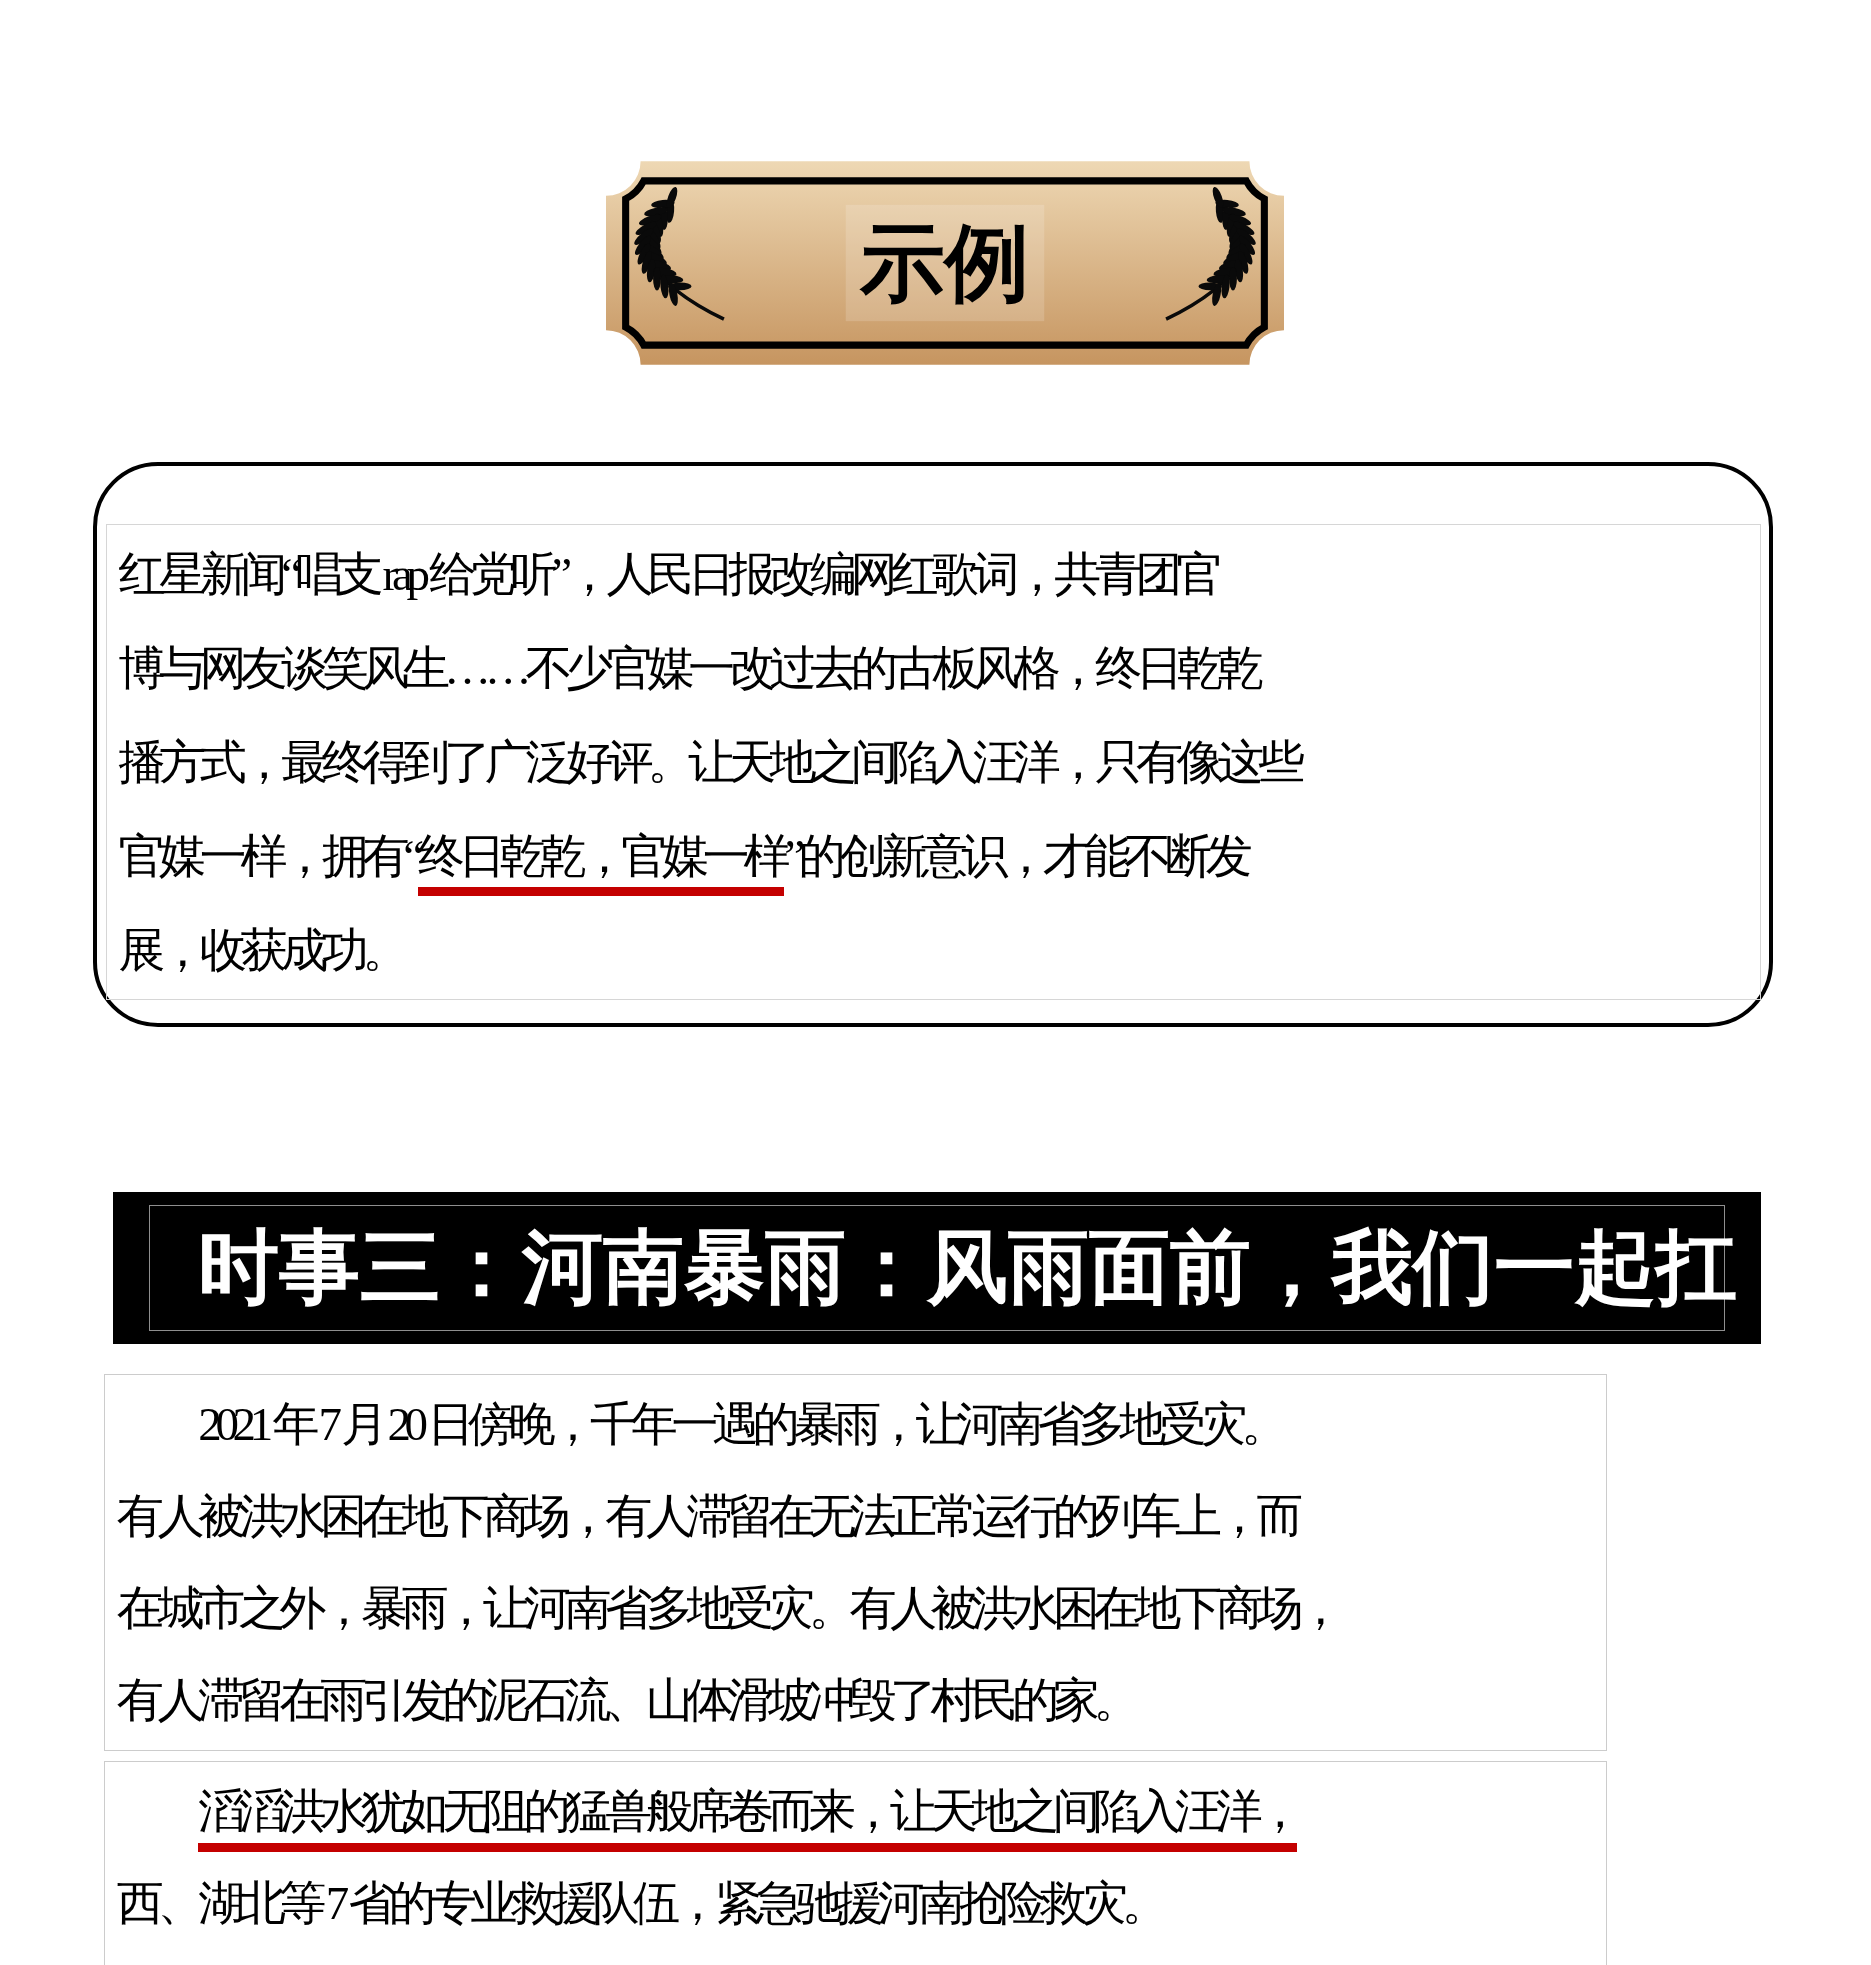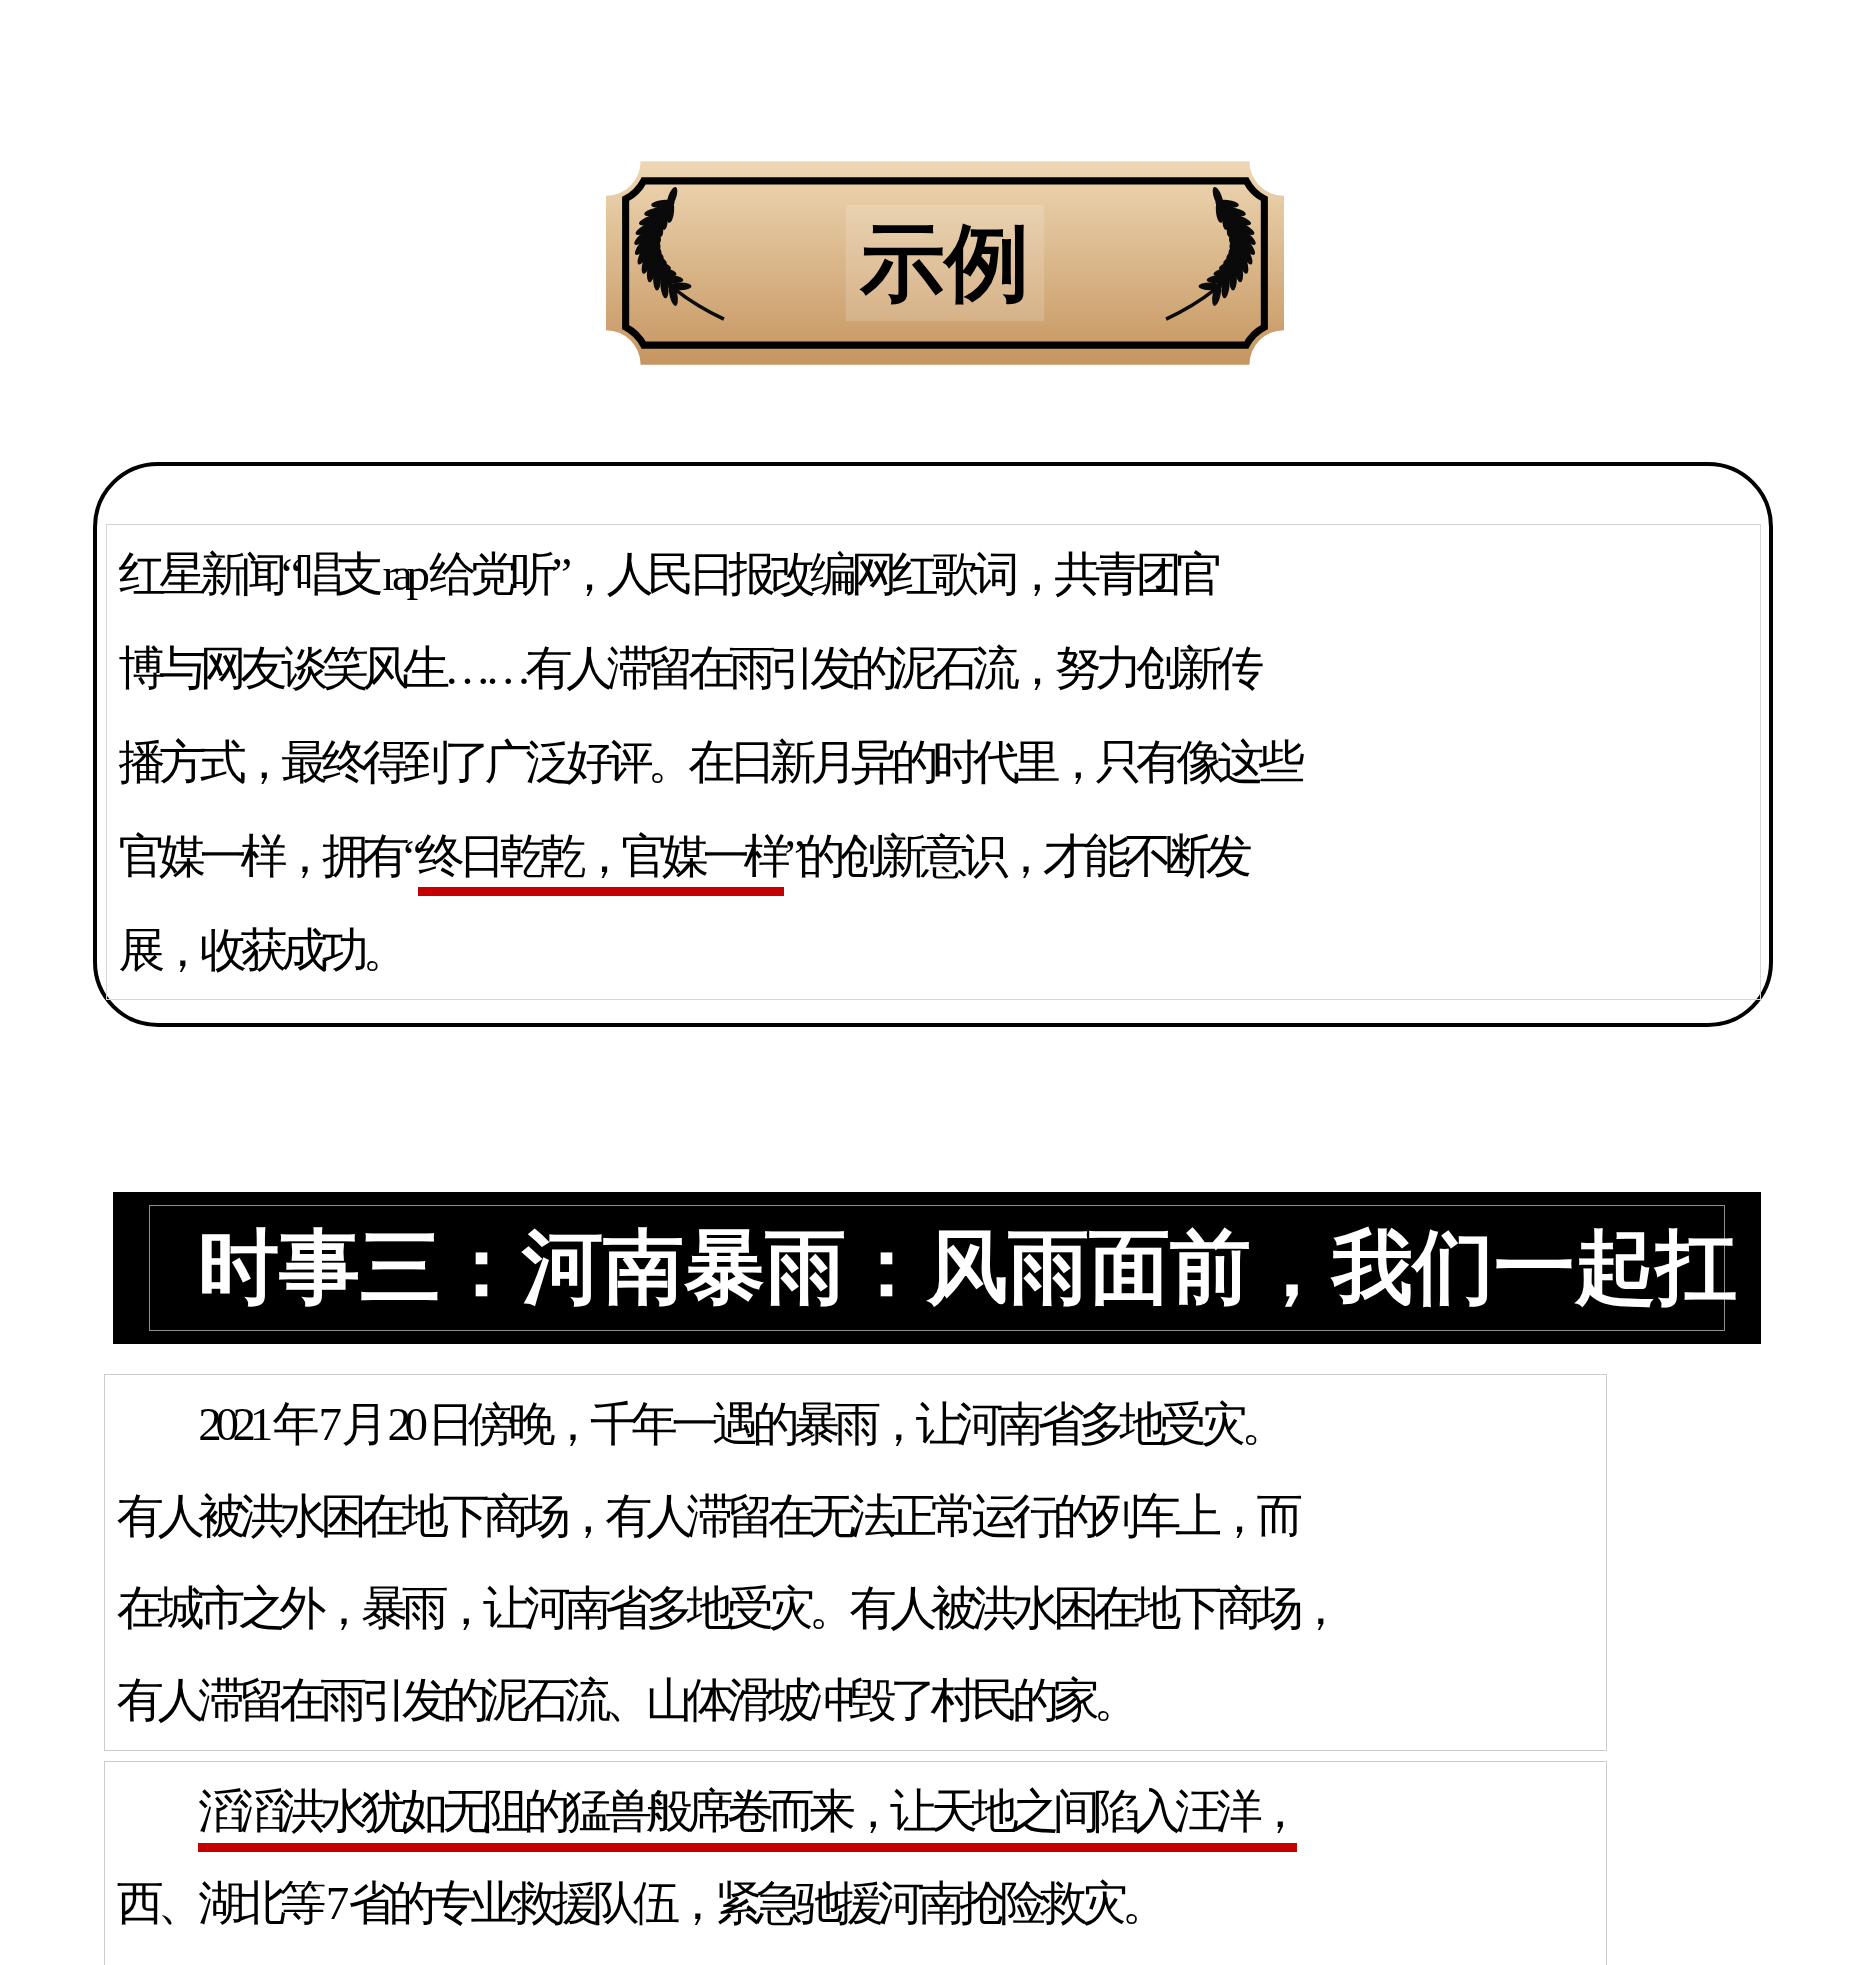--- a/index.html
+++ b/index.html
@@ -106,22 +106,22 @@
           <ellipse cx="171.41841531143675" cy="338.86087776624555" rx="30" ry="10" fill="#0a0a0a" transform="rotate(78.72597213786902 171.41841531143675 338.86087776624555)"></ellipse>
           <ellipse cx="168" cy="92" rx="28" ry="10" fill="#0a0a0a" transform="rotate(-70 168 92)"></ellipse>
         </g>
       <text class="badge-label-text" x="862" y="334" font-size="215" text-anchor="middle" fill="#000">示例</text>
     </svg>
   </div>
 
   <div id="example-box">
     <div id="example-inner">
         <div class="tline"><span>红星新闻“唱支 rap 给党听”，人民日报改编网红歌词，共青团官</span></div>
-        <div class="tline"><span>博与网友谈笑风生……有人滞留在雨引发的泥石流，努力创新传</span></div>
-        <div class="tline"><span>播方式，最终得到了广泛好评。在日新月异的时代里，只有像这些</span></div>
+        <div class="tline"><span>博与网友谈笑风生……不少官媒一改过去的古板风格，终日乾乾</span></div>
+        <div class="tline"><span>播方式，最终得到了广泛好评。让天地之间陷入汪洋，只有像这些</span></div>
         <div class="tline"><span>官媒一样，拥有“</span><span class="redline">终日乾乾，官媒一样</span><span>”的创新意识，才能不断发</span></div>
         <div class="tline"><span>展，收获成功。</span></div>
       </div>
   </div>
 
   <div id="banner">
     <div id="banner-outline"></div>
     <div id="banner-title">时事三：河南暴雨：风雨面前，我们一起扛</div>
   </div>
 

